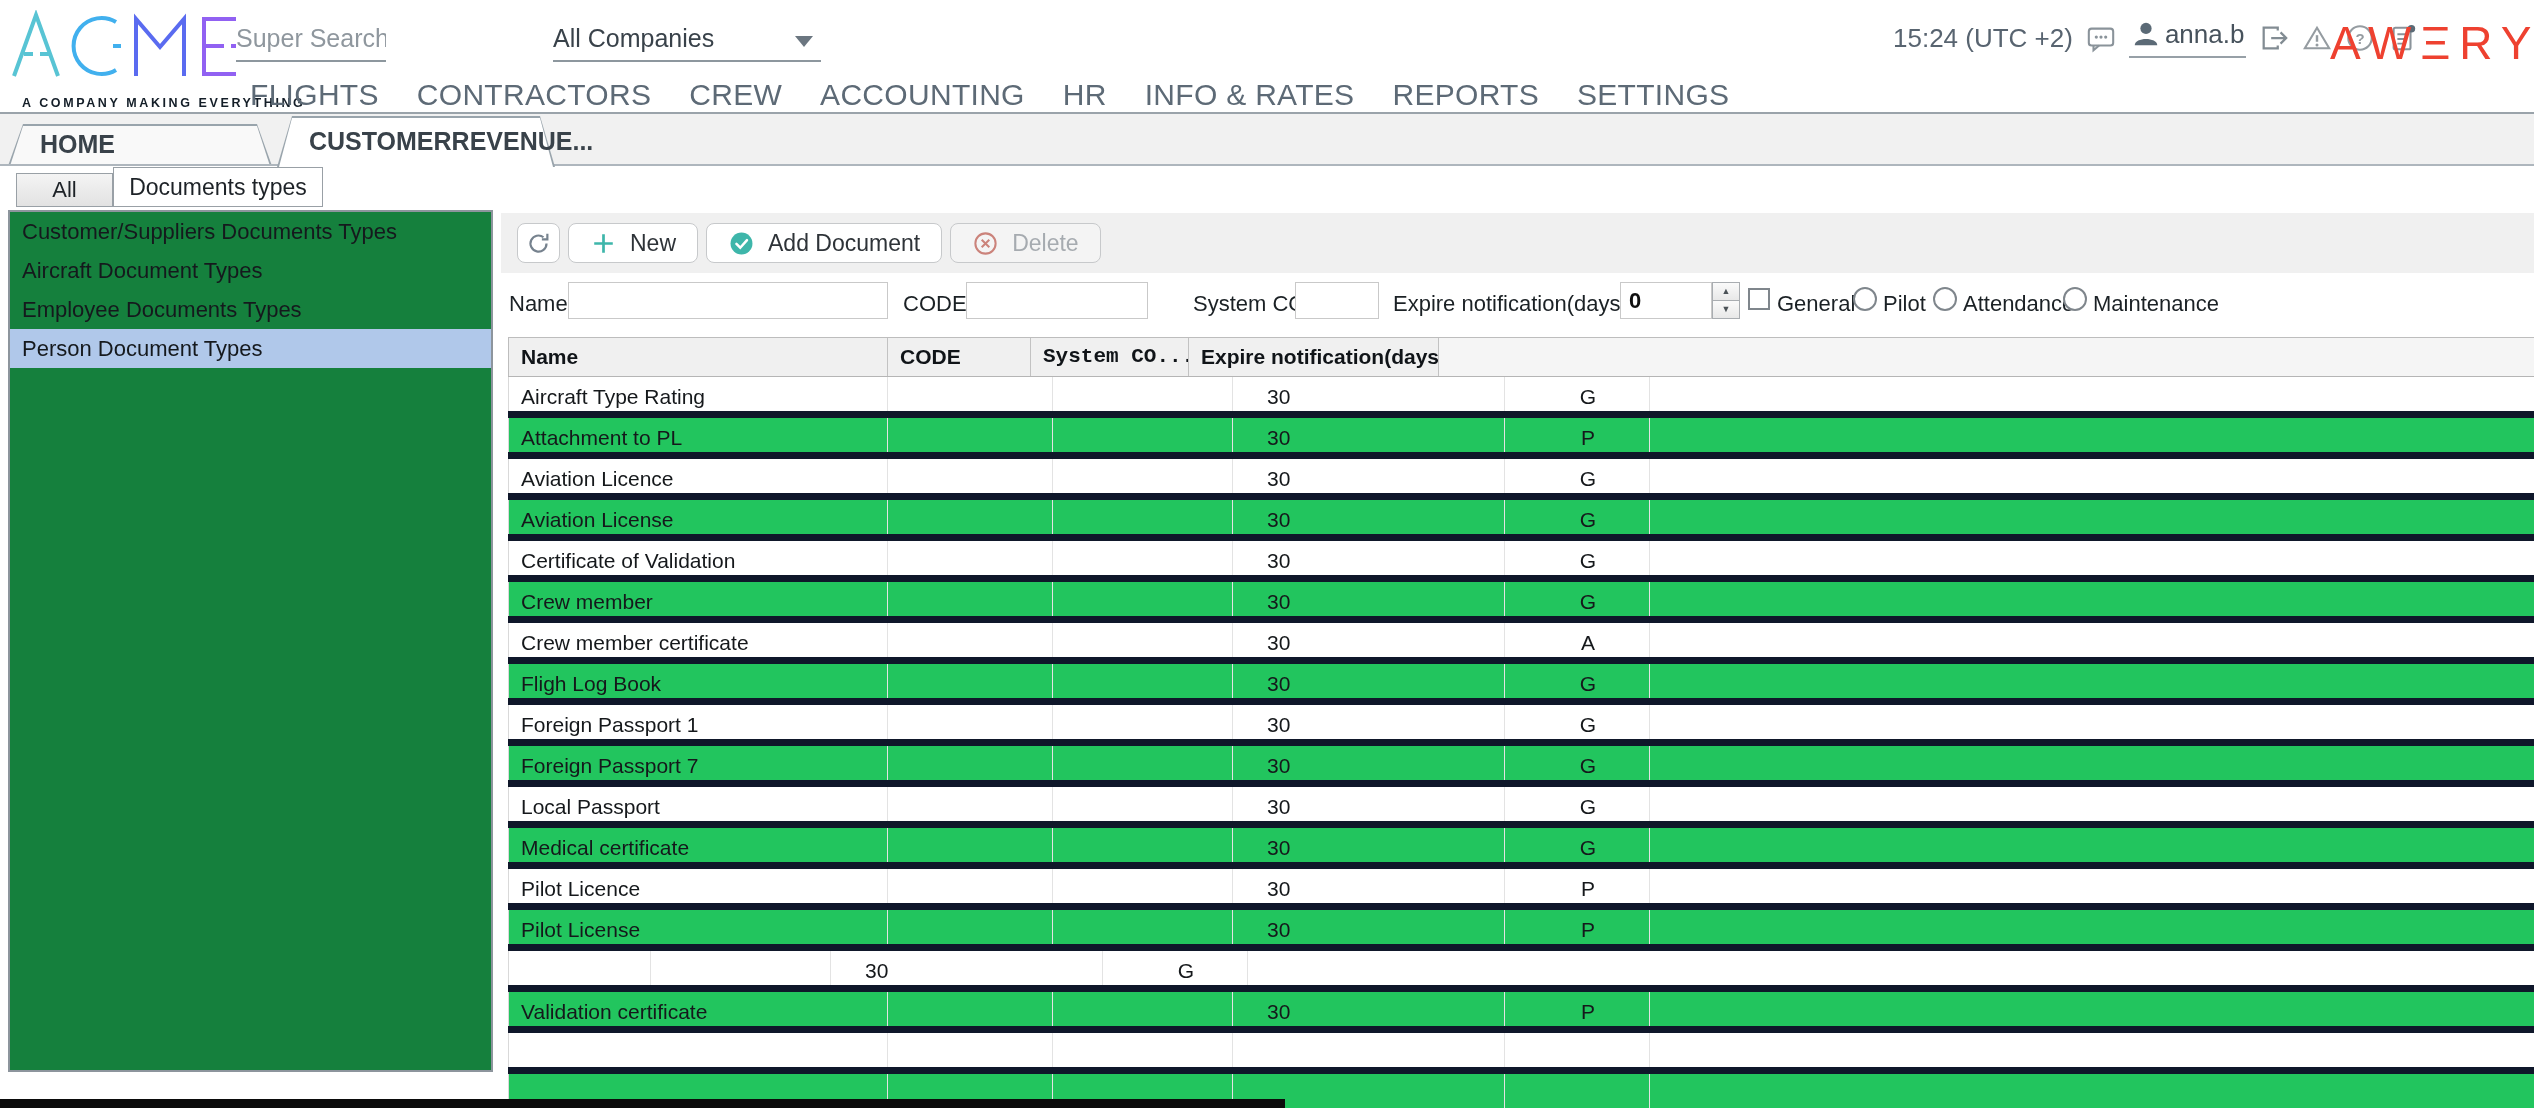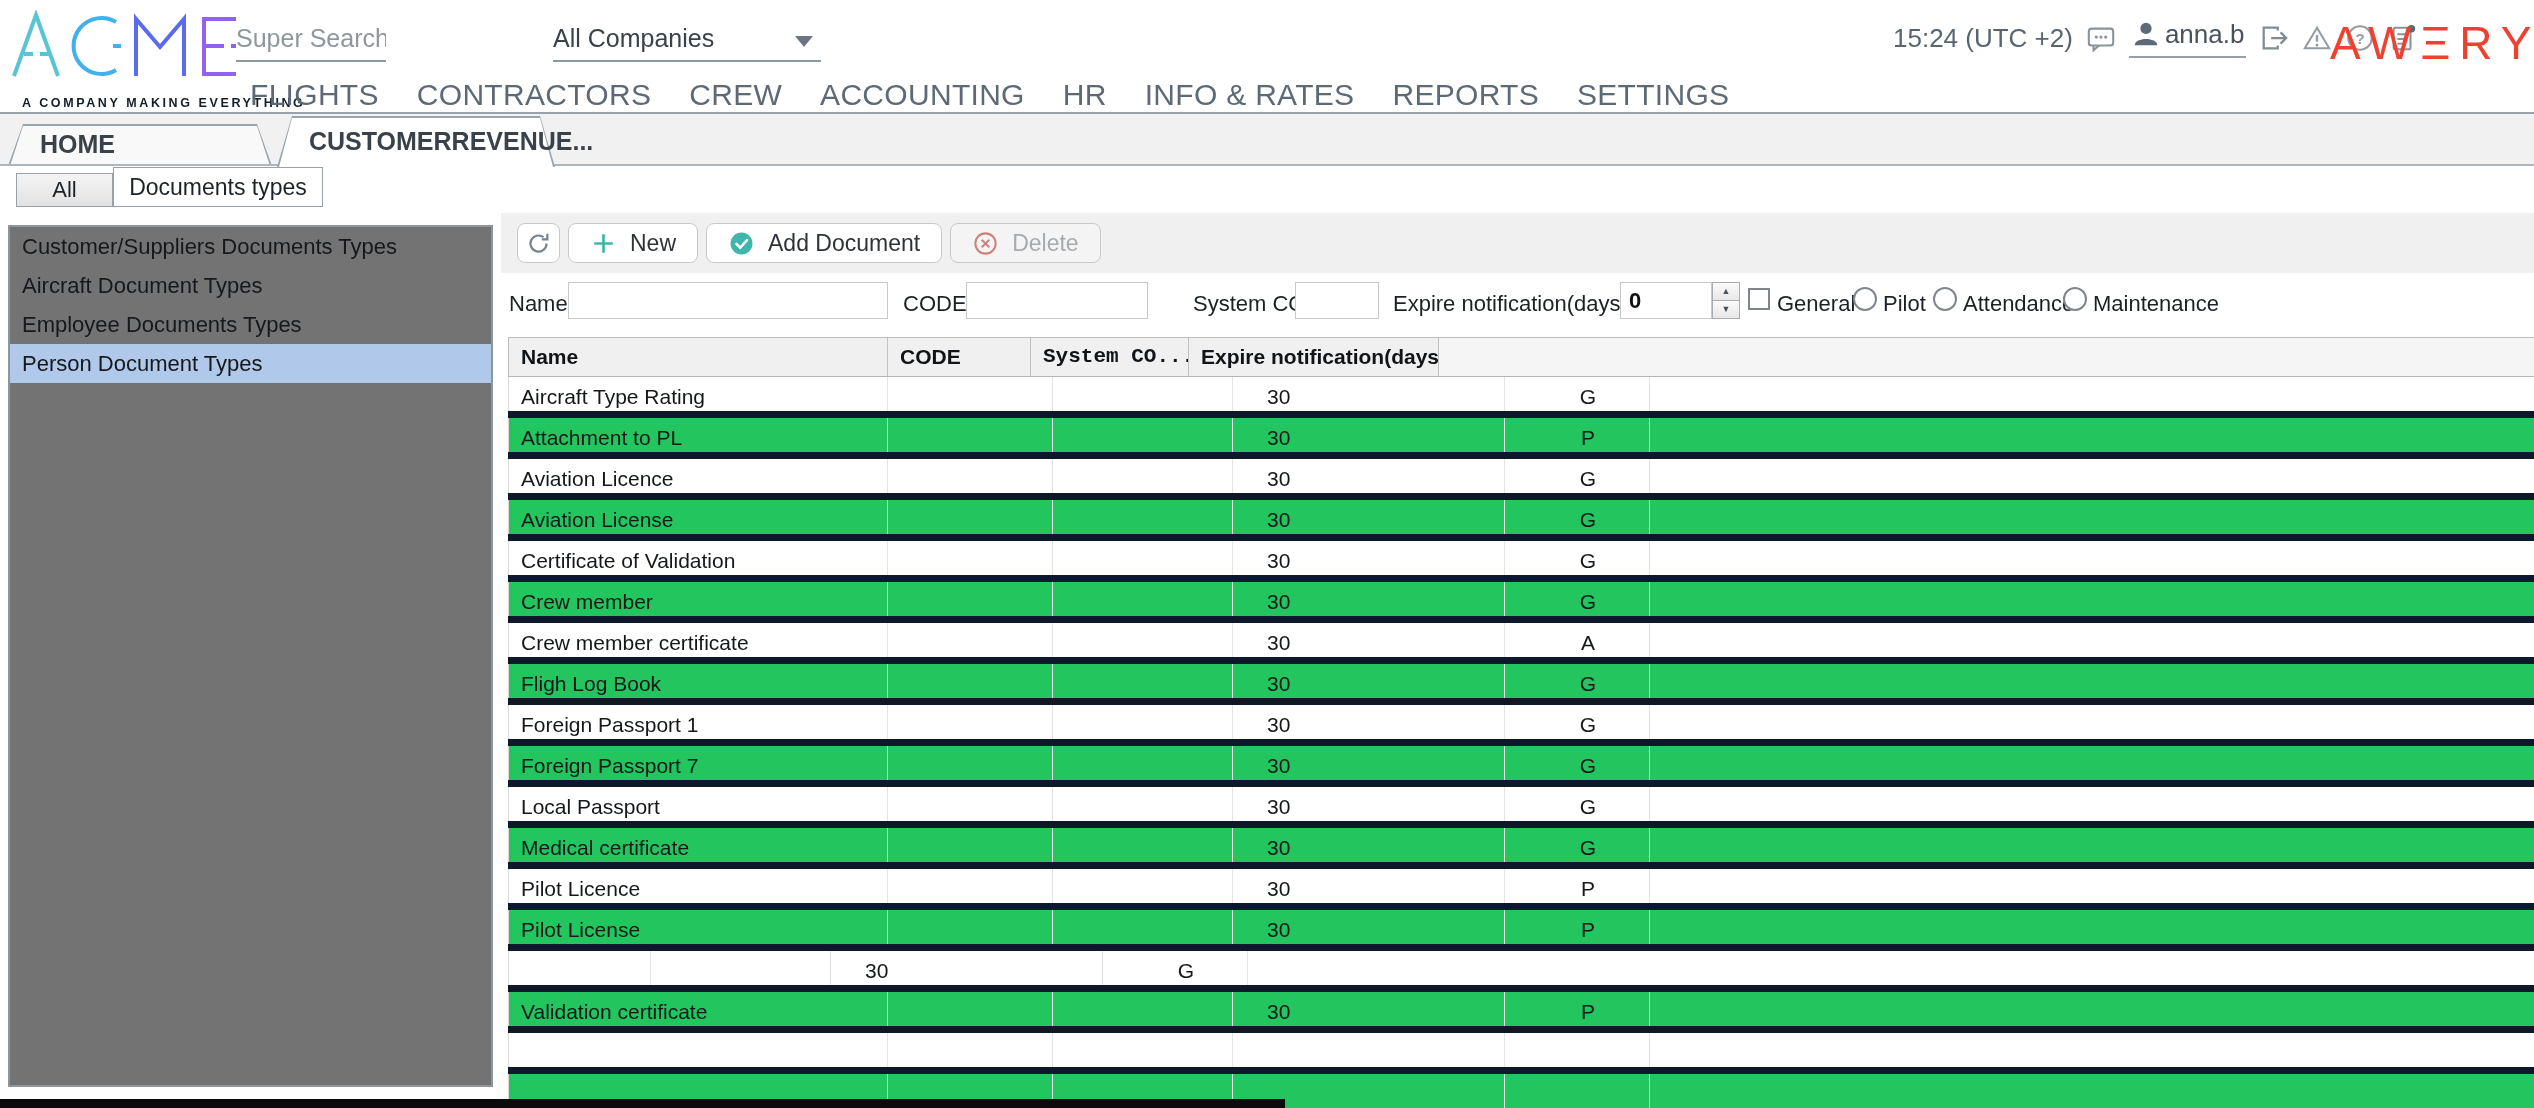--- a/index.html
+++ b/index.html
@@ -58,21 +58,21 @@
   
   .subtab-row { position:absolute; left:0; top:166px; width:2534px; height:47px; background:#fff; }
   .subtab { position:absolute; display:flex; align-items:center; justify-content:center;
     border:1px solid #99a0a6; font-size:22px; color:#1d2227; cursor:pointer; }
   .subtab-all { left:16px; top:7px; width:97px; height:34px;
     background:linear-gradient(#f4f4f4,#e2e2e2); }
   .subtab-doc { left:113px; top:1px; width:210px; height:40px; background:#fff; font-size:23px; }
 
   
   .left-panel { position:absolute; left:8px; top:210px; width:485px; height:862px;
-    background:#737373; border:2px solid #8d959d;margin-top:15px; }
+    background:#15803d; border:2px solid #8d959d; }
   .lp-item { height:39px; line-height:39px; padding-left:12px; font-size:22px; color:#15191d;
     cursor:pointer; white-space:nowrap; }
   .lp-item.selected { background:#b0c8ea; }
 
   
   .main-panel { position:absolute; left:501px; top:213px; right:0; bottom:0; background:#fff; }
 
   .toolbar { position:absolute; left:0; top:0; right:0; height:60px; background:#f0f0f0;
     display:flex; align-items:center; padding-left:16px; gap:8px; }
   .tbtn { height:40px; background:#fff; border:1px solid #c7c9cb; border-radius:8px;

